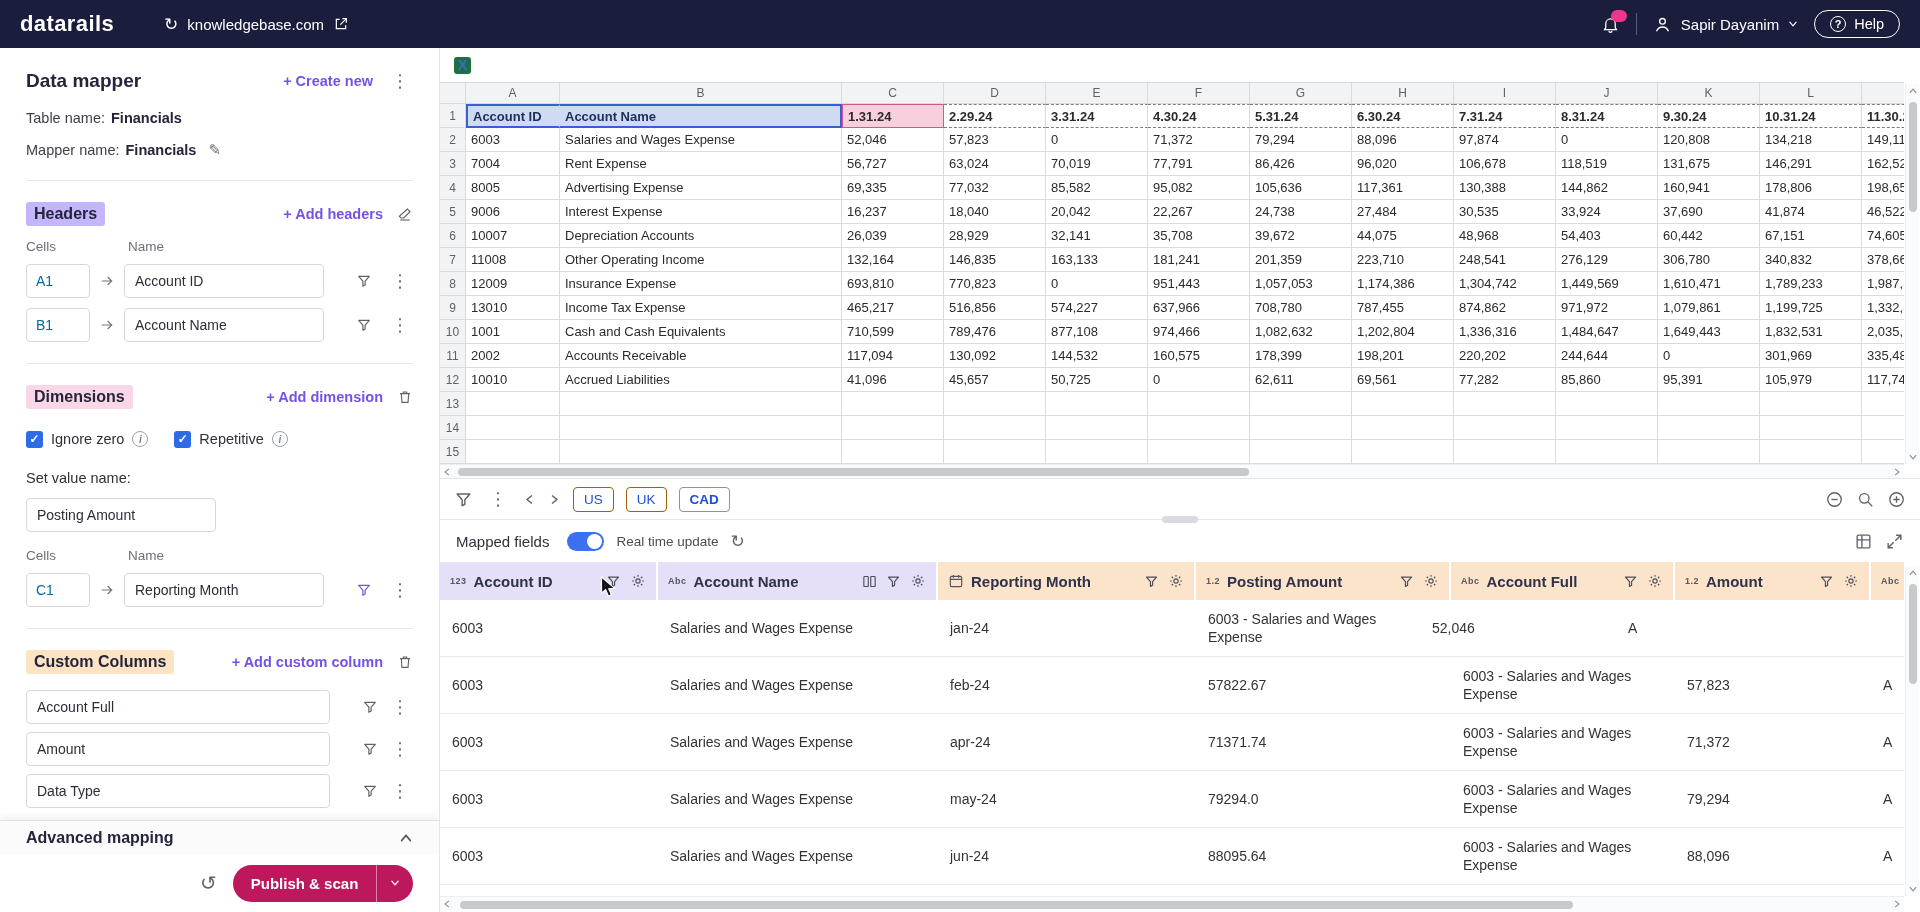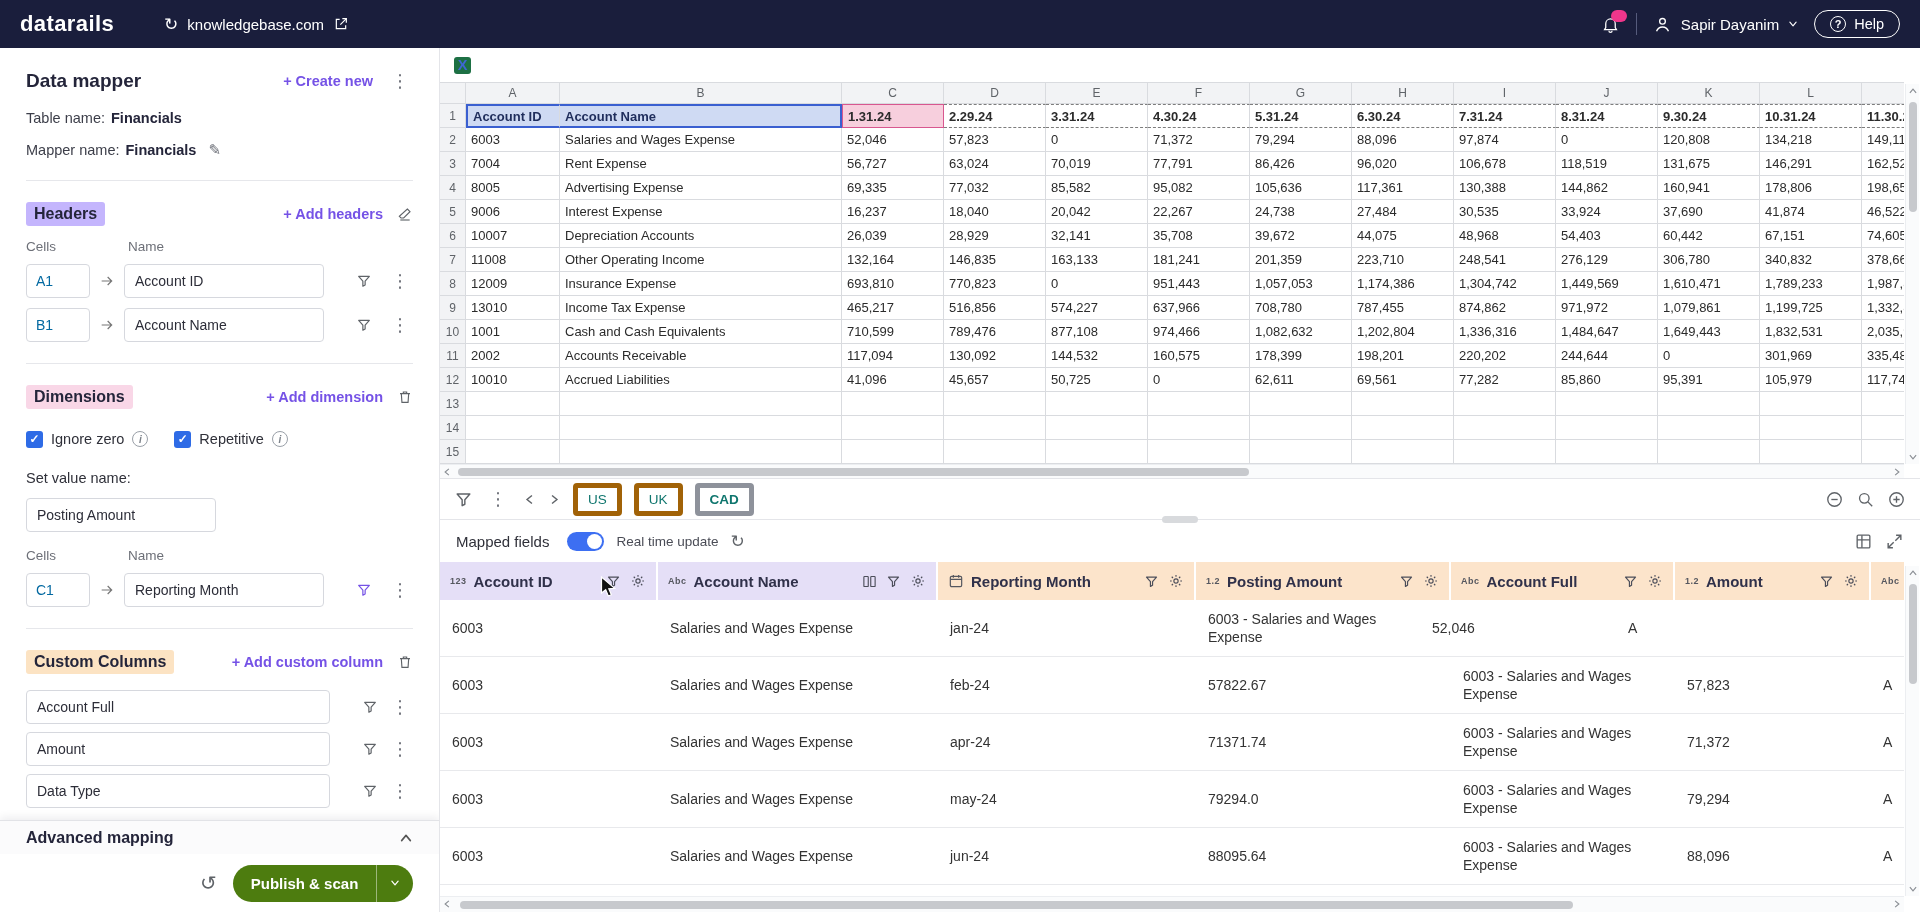--- a/index.html
+++ b/index.html
@@ -57,21 +57,21 @@
 .cb{width:17px;height:17px;background:#2e6be6;border-radius:3px;color:#fff;font-size:12px;display:flex;align-items:center;justify-content:center;font-weight:700}
 .info{width:16px;height:16px;border:1.3px solid #9aa0a8;border-radius:50%;color:#7c828a;font-size:10px;font-style:italic;font-weight:700;display:inline-flex;align-items:center;justify-content:center}
 .set-label{margin-top:18px;font-size:14.5px;color:#2f3039;height:20px}
 .set-input{margin-top:8px;width:190px}
 .cc-row{display:flex;align-items:center;height:36px;margin-bottom:6px;gap:9px}
 .adv-bar{position:absolute;left:0;right:0;bottom:58px;height:34px;background:#fbfbfc;border-top:1px solid #e2e3e7;box-shadow:0 -3px 8px rgba(20,20,40,.07);display:flex;align-items:center;padding:0 26px;z-index:5}
 .adv-bar span{font-size:16px;font-weight:700;color:#24253a}
 .adv-chev{margin-left:auto;color:#555;display:flex}
 .side-bottom{position:absolute;left:0;right:0;bottom:0;height:58px;background:#fff;display:flex;align-items:center;padding-left:200px;gap:16px;z-index:6}
 .undo-glyph{font-size:20px;color:#5f6368;cursor:pointer}
-.publish-btn{height:37px;background:#4d7c0f;border-radius:19px;display:flex;align-items:flex-end;color:#fff;font-size:15px;font-weight:600;cursor:pointer;overflow:hidden}
+.publish-btn{height:37px;background:#be185d;border-radius:19px;display:flex;align-items:flex-end;color:#fff;font-size:15px;font-weight:600;cursor:pointer;overflow:hidden}
 .pub-main{padding:0 18px;display:flex;align-items:center;height:100%}
 .pub-sep{width:1px;height:100%;background:rgba(255,255,255,.45)}
 .pub-caret{width:36px;height:100%;display:flex;align-items:center;justify-content:center}
 
 
 .sheet-panel{position:relative}
 .sheet-title{height:34px;display:flex;align-items:center;gap:9px;padding-left:14px}
 .xls-icon{width:17px;height:17px;background:#1d7044;border-radius:3px;color:#fff;font-size:11px;font-weight:700;display:flex;align-items:center;justify-content:center}
 .sheet-title span{color:#3f66d4;font-size:14.5px}
 .grid-wrap{height:382px;overflow:hidden;margin-right:16px}
@@ -94,21 +94,21 @@
 .thumb-h{position:absolute;top:3px;height:8px;background:#c7c9cd;border-radius:4px}
 .sb-v{position:absolute;right:1px;width:14px;background:#fafbfc;border-left:1px solid #eceef1}
 .sb-v .sb-arrow{position:absolute;left:0;width:14px;height:14px;display:flex;align-items:center;justify-content:center;color:#8a8e94}
 .sb-v .top{top:0}.sb-v .bottom{bottom:0}
 .thumb-v{position:absolute;left:3px;width:8px;background:#c7c9cd;border-radius:4px}
 .chev{width:10px;height:10px;display:block}
 
 
 .toolbar{height:42px;border-top:1px solid #e4e5e9;border-bottom:1px solid #e4e5e9;display:flex;align-items:center;padding:0 14px;gap:12px}
 .tbi{color:#5f6368;display:flex;cursor:pointer}
-.tab{border:5px solid #a16207;border-radius:4px;padding:4px 10px;font-size:13.5px;color:#0f766e;cursor:pointer;background:#fff}
+.tab{border:1px solid #a16207;border-radius:4px;padding:4px 10px;font-size:13.5px;color:#1d4ed8;cursor:pointer;background:#fff}
 .tab.active{border-color:#8e929b;font-weight:700}
 .toolbar .spacer{flex:1}
 
 
 .mapped-panel{position:relative;flex:1;display:flex;flex-direction:column;min-height:0}
 .mapped-header{height:42px;display:flex;align-items:center;gap:12px;padding:0 16px;position:relative}
 .splitter{position:absolute;top:-4px;left:50%;transform:translateX(-50%);width:36px;height:7px;background:#d8dadd;border-radius:4px}
 .mf-title{font-size:15px;color:#2f3039}
 .toggle{width:37px;height:19px;background:#3d6ff2;border-radius:10px;position:relative;cursor:pointer;margin-left:6px}
 .toggle .knob{position:absolute;top:2px;right:2px;width:15px;height:15px;background:#fff;border-radius:50%}

